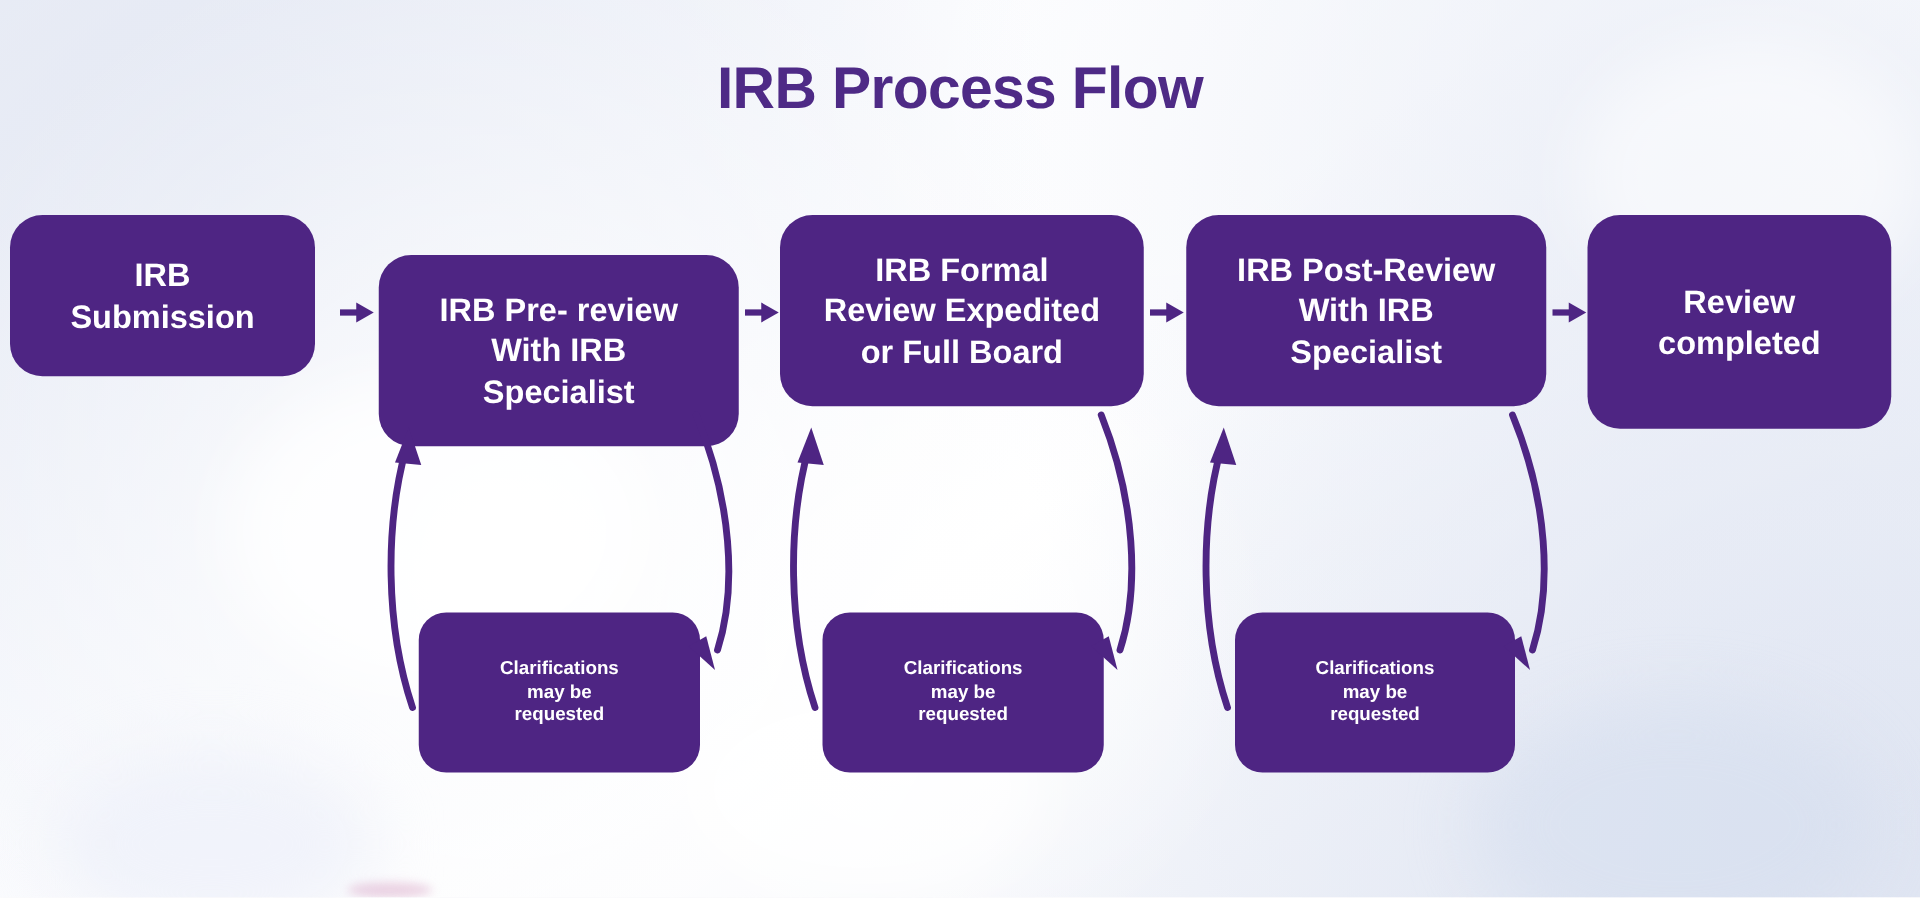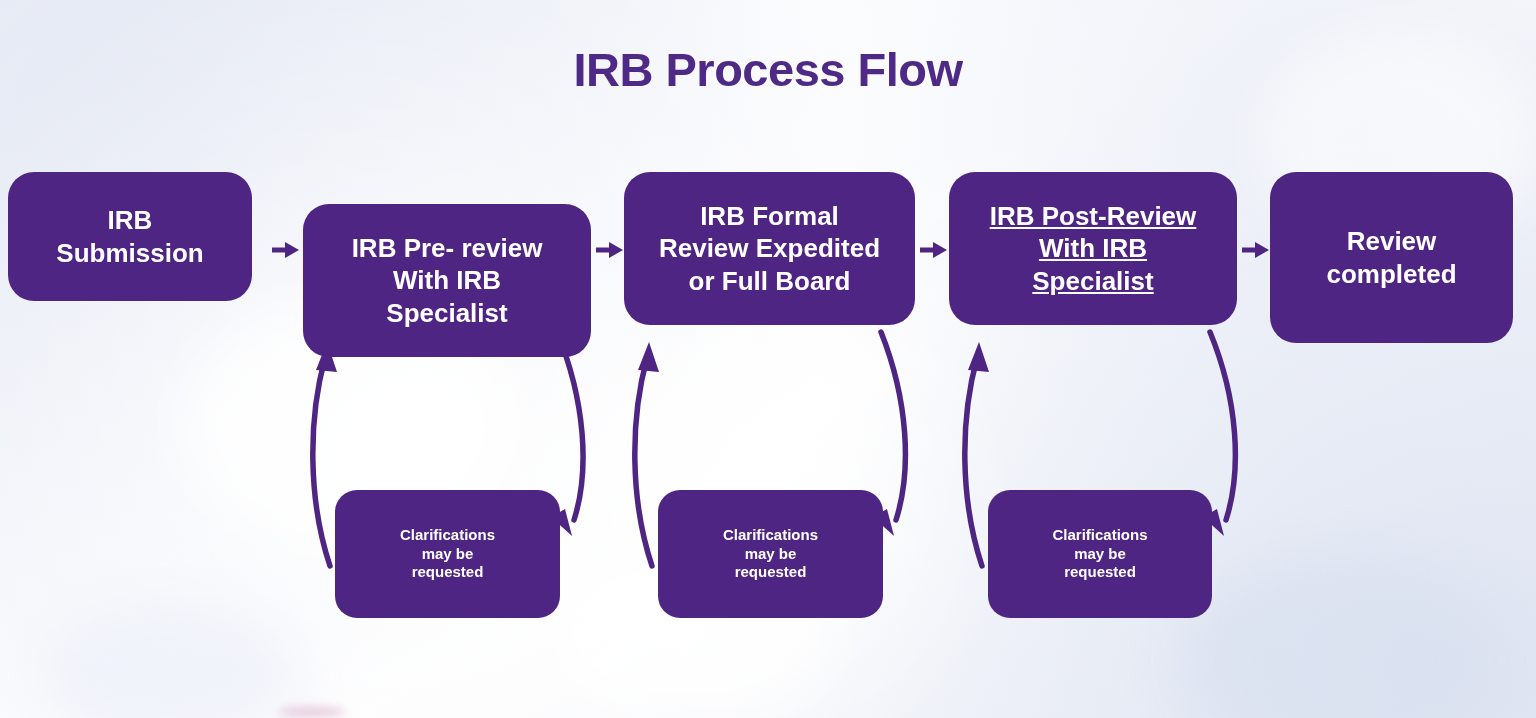--- a/index.html
+++ b/index.html
@@ -83,21 +83,21 @@
     padding: 6px 10px;
     white-space: pre-line;
   }
   .node.stage-node { font-size: 26px; }
   .node.clar-node  { font-size: 15px; border-radius: 22px; }
 
   
   #node-0 { left: 8px;   top: 172px; width: 244px; height: 129px; }
   #node-1 { left: 303px;  top: 172px; width: 288px; height: 153px; margin-top: 32px; }
   #node-2 { left: 624px;  top: 172px; width: 291px; height: 153px; }
-  #node-3 { left: 949px;  top: 172px; width: 288px; height: 153px; text-decoration: underline; }
+  #node-3 { left: 949px;  top: 172px; width: 288px; height: 153px; }
   #node-4 { left: 1270px; top: 172px; width: 243px; height: 171px; }
 
   
   #clar-0 { left: 335px;  top: 490px; width: 225px; height: 128px; }
   #clar-1 { left: 658px;  top: 490px; width: 225px; height: 128px; }
   #clar-2 { left: 988px;  top: 490px; width: 224px; height: 128px; }
 
   
   #arrows {
     position: absolute;

